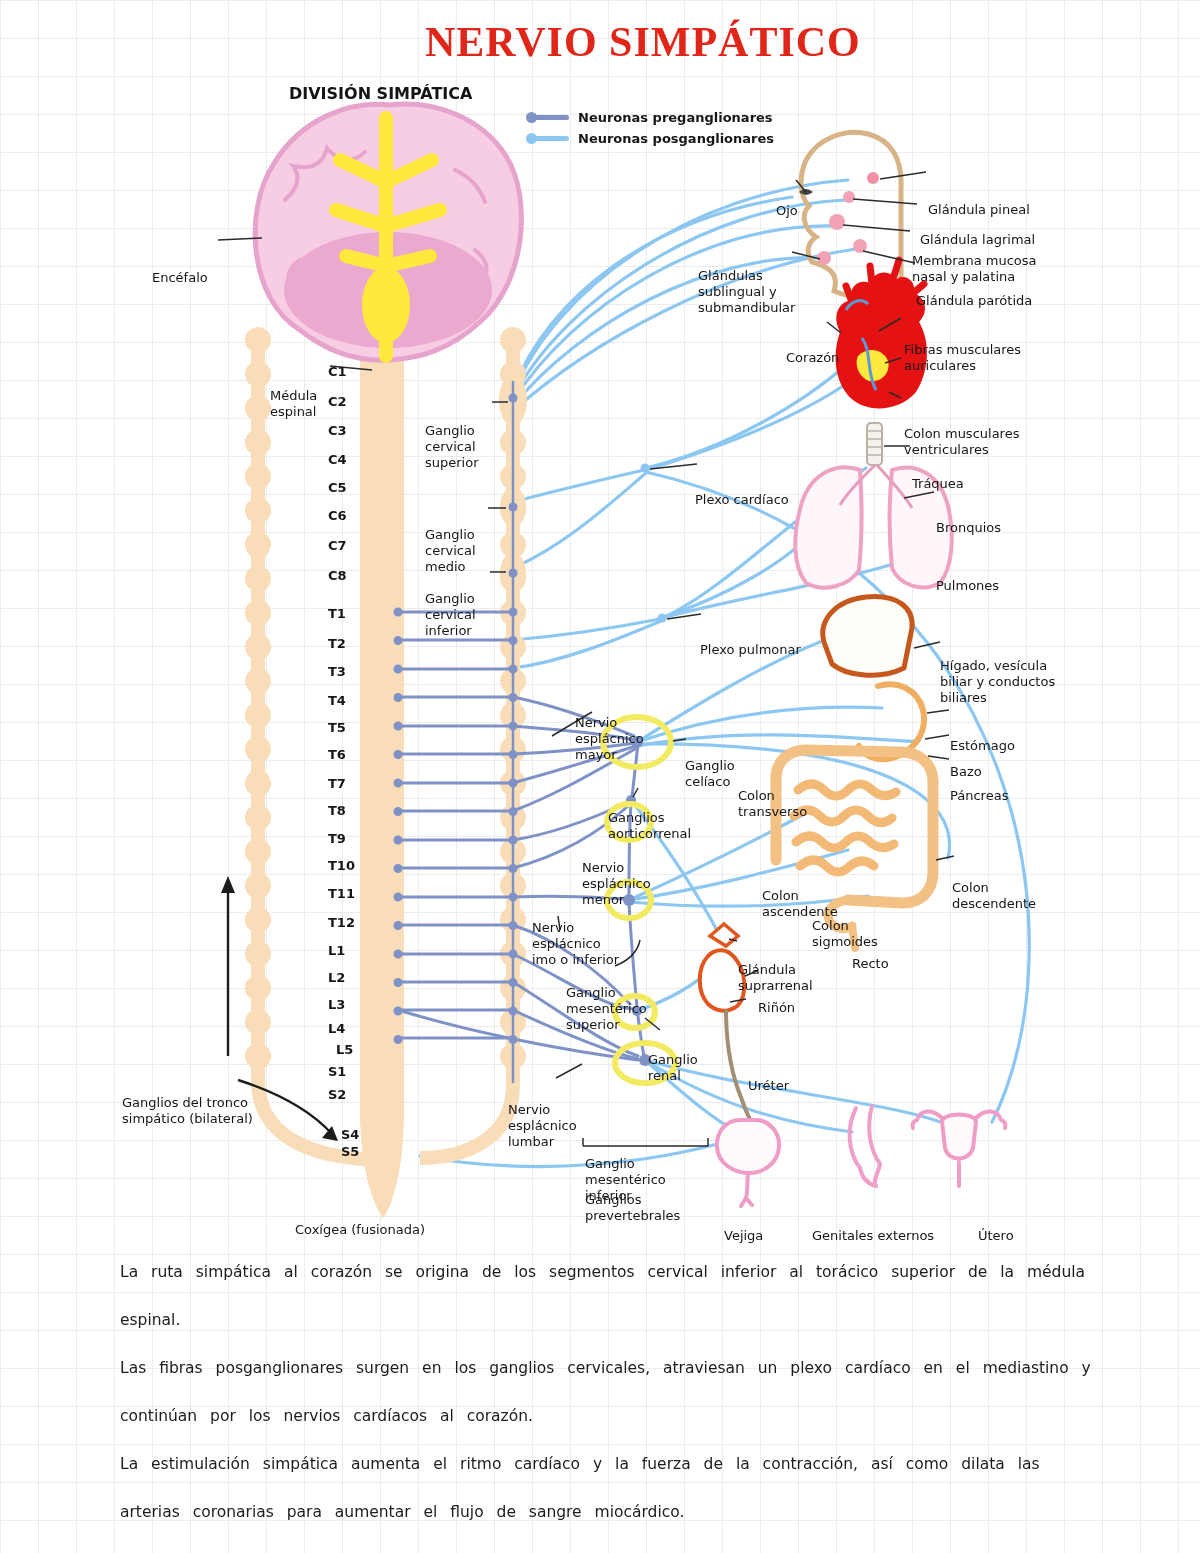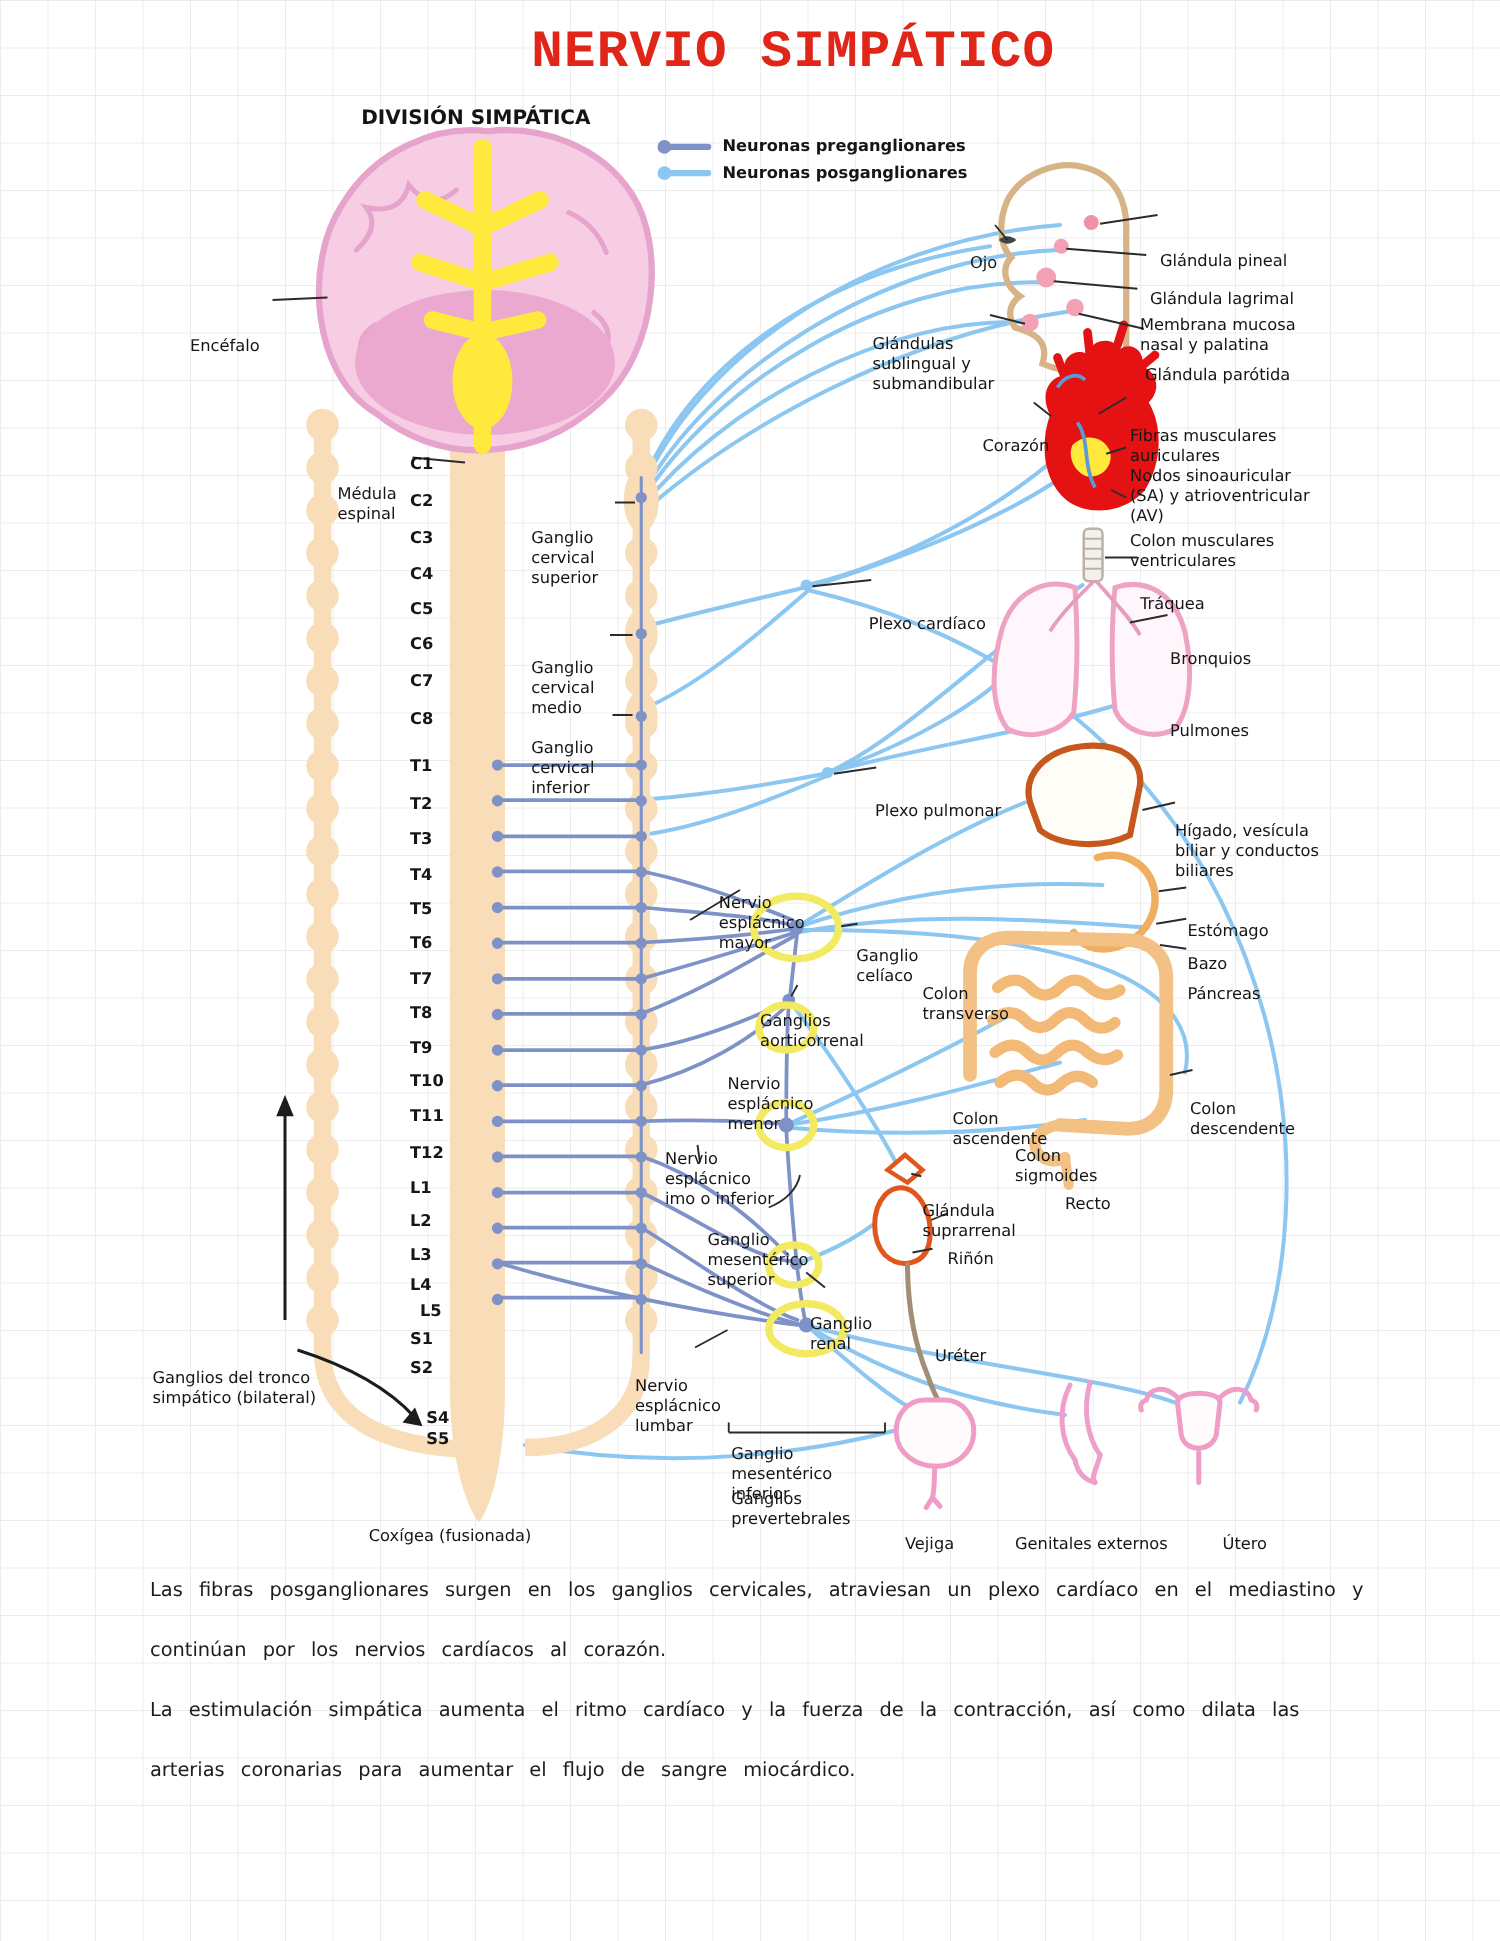--- a/index.html
+++ b/index.html
@@ -10,21 +10,21 @@
       linear-gradient(#ececec 1px, transparent 1px),
       linear-gradient(90deg,#ececec 1px, transparent 1px);
     background-size:38px 38px;
     font-family:"DejaVu Sans",sans-serif;
     overflow:hidden;
   }
   .art{position:absolute;left:0;top:0;width:1200px;height:1553px;}
   .title{
     position:absolute;left:425px;top:18px;
     font-size:42px;font-weight:800;letter-spacing:1px;color:#e02519;
-    font-family:Liberation Mono, monospace;white-space:nowrap;
+    font-family:Liberation Serif, serif;white-space:nowrap;
   }
   .subtitle{position:absolute;left:289px;top:84px;font-size:16px;font-weight:700;color:#141414;white-space:nowrap;}
   .lb{position:absolute;font-size:13px;line-height:1.22;color:#161616;font-weight:500;margin-top:40px;}
   .nw{white-space:nowrap;}
   .seg{position:absolute;font-size:13px;font-weight:700;color:#161616;white-space:nowrap;}
   .legend{position:absolute;left:533px;top:110px;}
   .legend-row{display:flex;align-items:center;gap:9px;margin-bottom:6px;}
   .sw{width:36px;height:5px;border-radius:3px;position:relative;flex:0 0 auto;}
   .sw::before{content:"";position:absolute;left:-7px;top:-3px;width:11px;height:11px;border-radius:50%;background:inherit;}
   .sw-pre{background:#7e92c8;}
@@ -301,21 +301,20 @@
   <div class="lb nw" style="left:295px;top:1182px">Coxígea (fusionada)</div>
 
   <div class="lb nw" style="left:776px;top:163px">Ojo</div>
   <div class="lb nw" style="left:928px;top:162px">Glándula pineal</div>
   <div class="lb nw" style="left:920px;top:192px">Glándula lagrimal</div>
   <div class="lb" style="left:912px;top:213px;width:150px">Membrana mucosa nasal y palatina</div>
   <div class="lb nw" style="left:916px;top:253px">Glándula parótida</div>
   <div class="lb" style="left:698px;top:228px;width:98px">Glándulas sublingual y submandibular</div>
   <div class="lb nw" style="left:786px;top:310px">Corazón</div>
   <div class="lb" style="left:904px;top:302px;width:140px">Fibras musculares auriculares</div>
-  <div class="lb" style="left:904px;top:334px;width:160px">Nodos sinoauricular (SA) y atrioventricular (AV)</div>
   <div class="lb" style="left:904px;top:386px;width:130px">Colon musculares ventriculares</div>
   <div class="lb nw" style="left:912px;top:436px">Tráquea</div>
   <div class="lb nw" style="left:936px;top:480px">Bronquios</div>
   <div class="lb nw" style="left:936px;top:538px">Pulmones</div>
   <div class="lb nw" style="left:695px;top:452px">Plexo cardíaco</div>
   <div class="lb nw" style="left:700px;top:602px">Plexo pulmonar</div>
   <div class="lb" style="left:940px;top:618px;width:128px">Hígado, vesícula biliar y conductos biliares</div>
   <div class="lb nw" style="left:950px;top:698px">Estómago</div>
   <div class="lb nw" style="left:950px;top:724px">Bazo</div>
   <div class="lb nw" style="left:950px;top:748px">Páncreas</div>
@@ -325,17 +324,18 @@
   <div class="lb" style="left:812px;top:878px;width:76px">Colon sigmoides</div>
   <div class="lb nw" style="left:852px;top:916px">Recto</div>
   <div class="lb" style="left:738px;top:922px;width:92px">Glándula suprarrenal</div>
   <div class="lb nw" style="left:758px;top:960px">Riñón</div>
   <div class="lb nw" style="left:748px;top:1038px">Uréter</div>
   <div class="lb nw" style="left:724px;top:1188px">Vejiga</div>
   <div class="lb nw" style="left:812px;top:1188px">Genitales externos</div>
   <div class="lb nw" style="left:978px;top:1188px">Útero</div>
 
   <div class="notes">
+    <p>La ruta simpática al corazón se origina de los segmentos cervical inferior al torácico superior de la médula espinal.</p>
     <p>Las fibras posganglionares surgen en los ganglios cervicales, atraviesan un plexo cardíaco en el mediastino y continúan por los nervios cardíacos al corazón.</p>
     <p>La estimulación simpática aumenta el ritmo cardíaco y la fuerza de la contracción, así como dilata las arterias coronarias para aumentar el flujo de sangre miocárdico.</p>
   </div>
 
 </div>
 
 </body></html>

